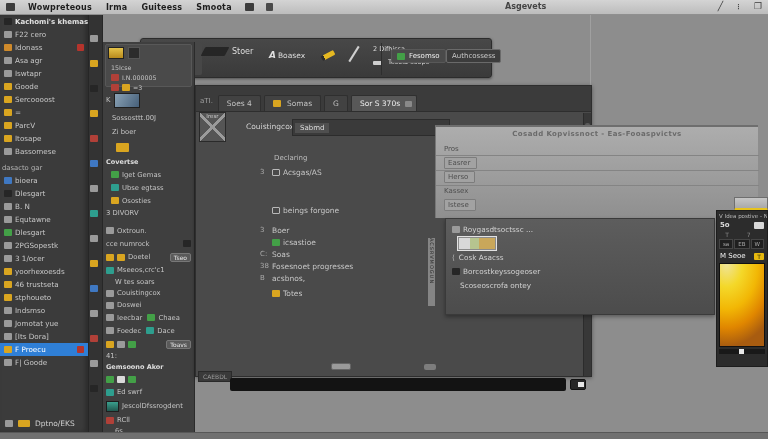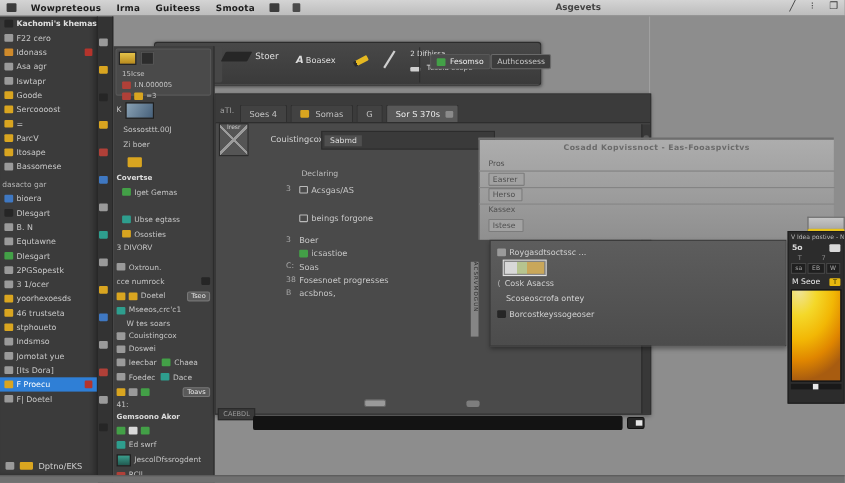--- a/index.html
+++ b/index.html
@@ -308,21 +308,21 @@
           <span class="icon" style="background: rgb(154, 154, 154);"></span>
           <span>[Its Dora]</span>
         </div>
         <div class="srow selected">
           <span class="icon" style="background: rgb(217, 165, 32);"></span>
           <span>F Proecu</span>
           <span class="badge"></span>
         </div>
         <div class="srow">
           <span class="icon" style="background: rgb(154, 154, 154);"></span>
-          <span>F| Doetel</span>
+          <span>F| Goode</span>
         </div>
       </div>
     <div class="sidebar-bottom">
       <span class="icon" style="background:#9a9a9a;"></span>
       <span class="icon" style="background:#d9a520;width:12px;"></span>
       <span>Dptno/EKS</span>
     </div>
   </div>
 
   <div class="iconstrip" id="iconstrip">
@@ -379,21 +379,21 @@
           <span class="icon folder" style="background: rgb(217, 165, 32);"></span>
           <span></span>
         </div>
         <div class="trow hdr" style="height: 12px;">
           <span>Covertse</span>
         </div>
         <div class="trow" style="height: 13px; padding-left: 8px;">
           <span class="icon" style="background: rgb(67, 160, 71);"></span>
           <span>Iget Gemas</span>
         </div>
-        <div class="trow" style="height: 13px; padding-left: 8px; margin-top: 12px;">
+        <div class="trow" style="height: 13px; padding-left: 8px;">
           <span class="icon" style="background: rgb(46, 158, 142);"></span>
           <span>Ubse egtass</span>
         </div>
         <div class="trow" style="height: 13px; padding-left: 8px;">
           <span class="icon" style="background: rgb(217, 165, 32);"></span>
           <span>Ososties</span>
         </div>
         <div class="trow" style="height: 12px;">
           <span>3 DIVORV</span>
         </div>
@@ -507,21 +507,21 @@
           <span>Sabmd</span>
         </span>
     </div>
     <div class="c-section">Declaring</div>
     <div class="c-list" id="center-list">
         <div class="crow">
           <span class="pfx">3</span>
           <span class="icon check"></span>
           <span>Acsgas/AS</span>
         </div>
-        <div class="crow" style="margin-top: 14px;">
+        <div class="crow" style="margin-top: 26px;">
           <span class="pfx"></span>
           <span class="icon check"></span>
           <span>beings forgone</span>
         </div>
         <div class="crow" style="margin-top: 8px;">
           <span class="pfx">3</span>
           <span>Boer</span>
         </div>
         <div class="crow">
           <span class="pfx"></span>
@@ -532,20 +532,25 @@
           <span class="pfx">C:</span>
           <span>Soas</span>
         </div>
         <div class="crow">
           <span class="pfx">38</span>
           <span>Fosesnoet progresses</span>
         </div>
         <div class="crow">
           <span class="pfx">B</span>
           <span>acsbnos,</span>
+        </div>
+        <div class="crow" style="margin-top: 3px;">
+          <span class="pfx"></span>
+          <span class="icon" style="background: rgb(217, 165, 32);"></span>
+          <span>Totes</span>
         </div>
       </div>
     <span class="vtext">ACSRVMOGUN</span>
     <div class="c-scroll">
         <div class="handle"></div>
       </div>
     <span class="c-status">CAEBDL</span>
     <span class="c-slider"></span>
     <span class="c-slider2"></span>
   </div>
@@ -585,26 +590,26 @@
         <span>Roygasdtsoctssc ...</span>
       </div>
       <div class="ddrow">
         <span class="dd-thumb"></span>
         <span></span>
       </div>
       <div class="ddrow">
         <span class="pfx">⟨</span>
         <span>Cosk Asacss</span>
       </div>
-      <div class="ddrow" style="padding-left: 8px;">
-        <span>Scoseoscrofa ontey</span>
-      </div>
       <div class="ddrow">
         <span class="icon" style="background: rgb(38, 38, 38);"></span>
         <span>Borcostkeyssogeoser</span>
+      </div>
+      <div class="ddrow" style="padding-left: 8px;">
+        <span>Scoseoscrofa ontey</span>
       </div>
     </div>
 
   <div class="prevbtn"></div>
   <div class="preview">
     <div class="pv-title">V Idea postive - NdH</div>
     <div class="pv-row">
       <b>5o</b>
       <span class="icon" style="background:#d9d9d9;width:10px;margin:0;"></span>
     </div>

